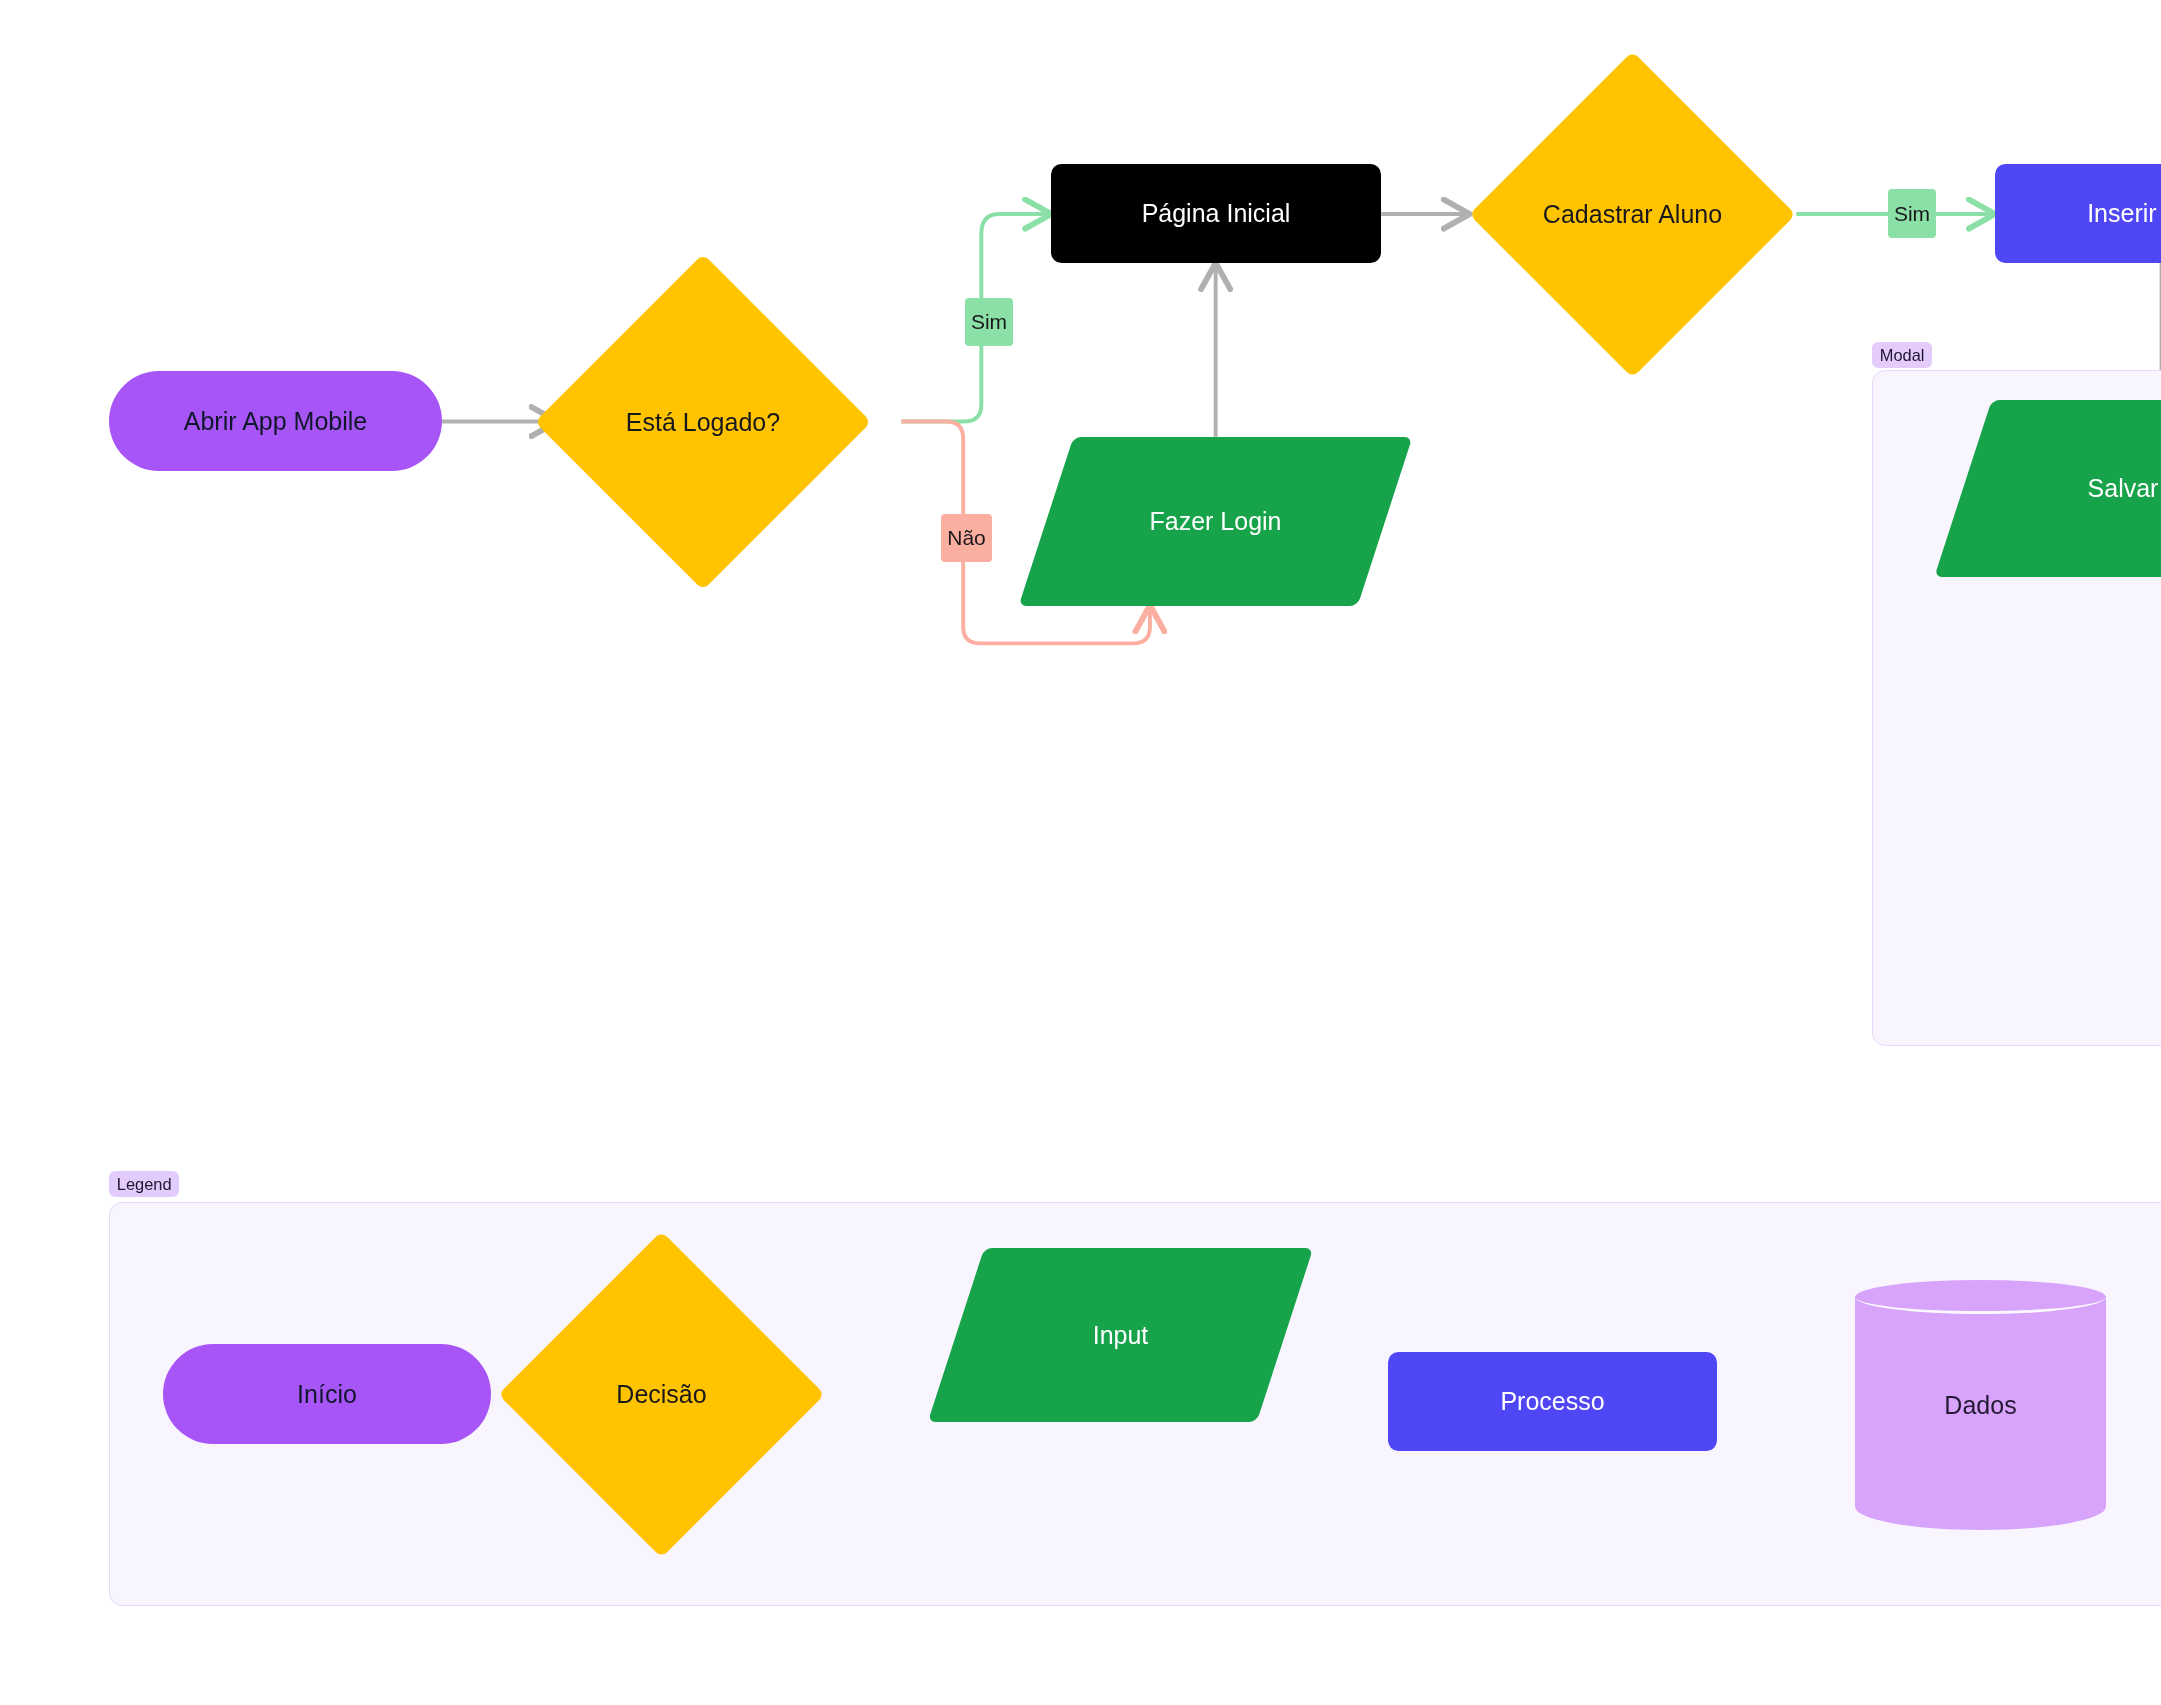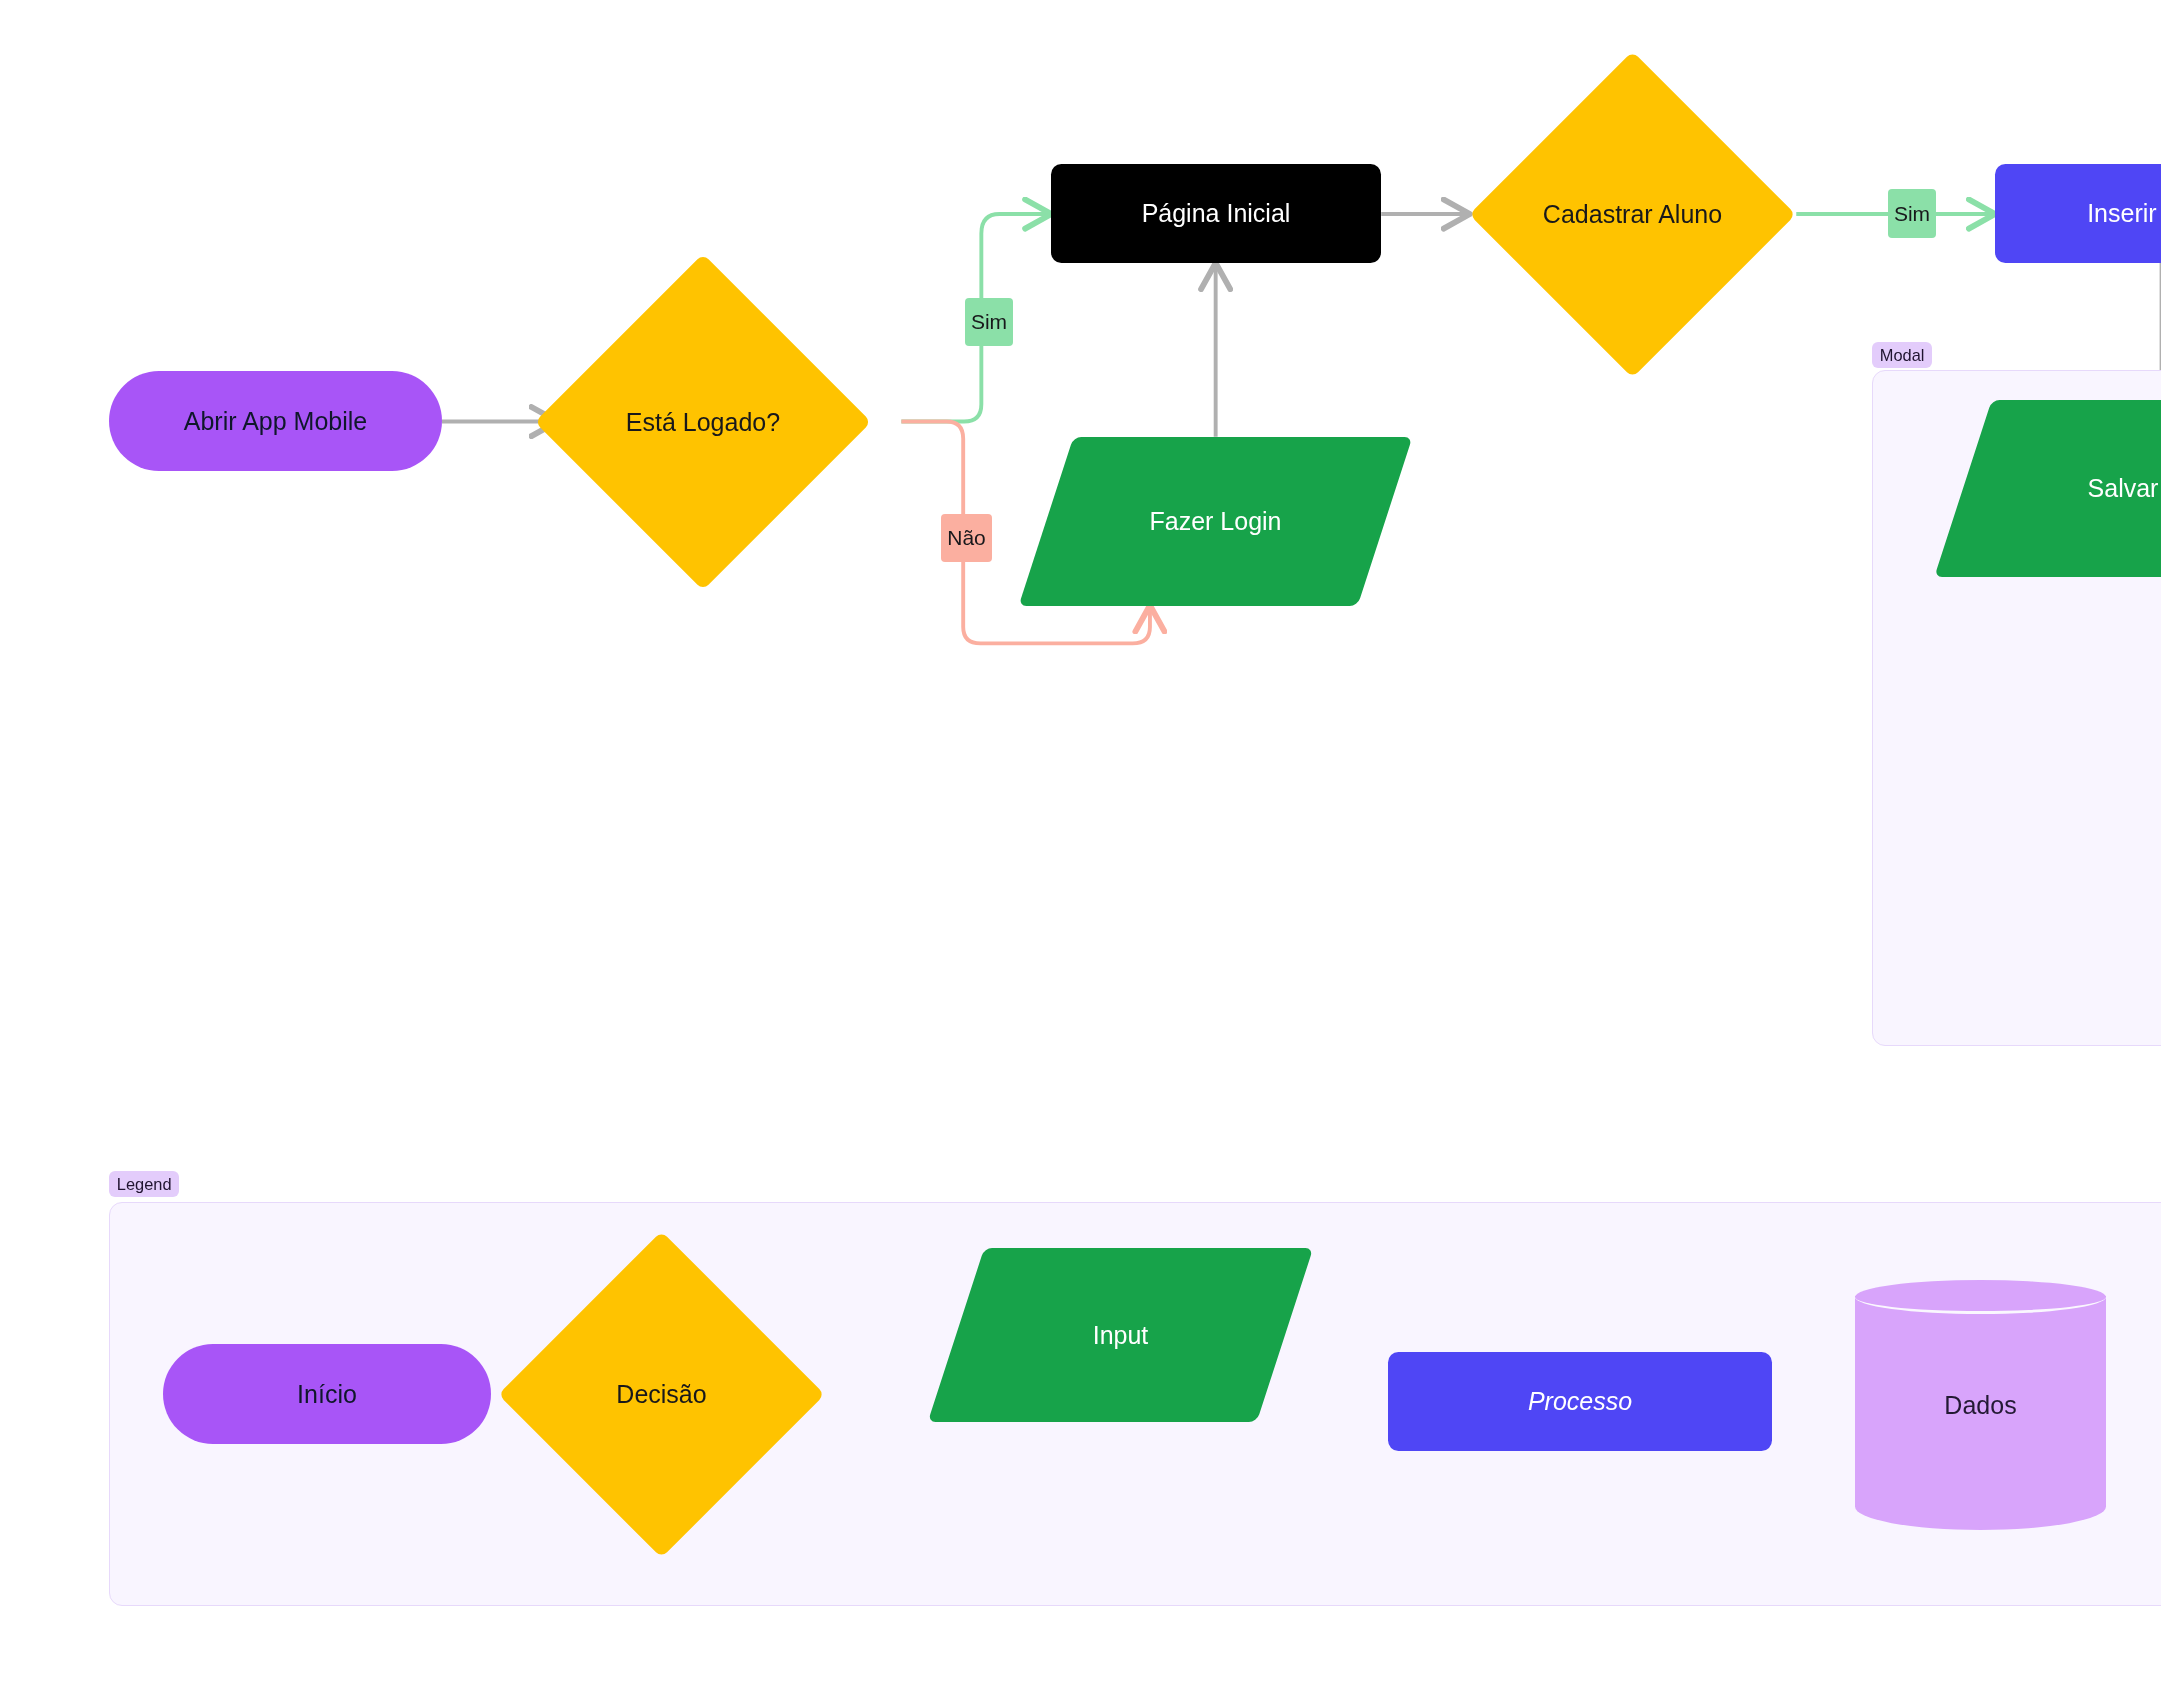--- a/index.html
+++ b/index.html
@@ -165,21 +165,21 @@
   <div class="node diamond" style="left:546px;top:1279px;width:231px;height:231px;">
     <span class="dshape"></span>
     <span class="lbl">Decisão</span>
   </div>
 
   <div class="node parallel" style="left:956px;top:1248px;width:329px;height:174px;">
     <span class="pshape"></span>
     <span class="lbl">Input</span>
   </div>
 
-  <div class="node process" style="left:1388px;top:1352px;width:384px;height:99px;background:#4F46F5;font-style:italic;">
+  <div class="node process" style="left:1388px;top:1352px;width:329px;height:99px;background:#4F46F5;">
     <span class="lbl">Processo</span>
   </div>
 
   <div class="node cyl" style="left:1855px;top:1280px;width:251px;height:250px;">
     <span class="body"></span>
     <span class="top"></span>
     <span class="lbl">Dados</span>
   </div>
 
 </div>

